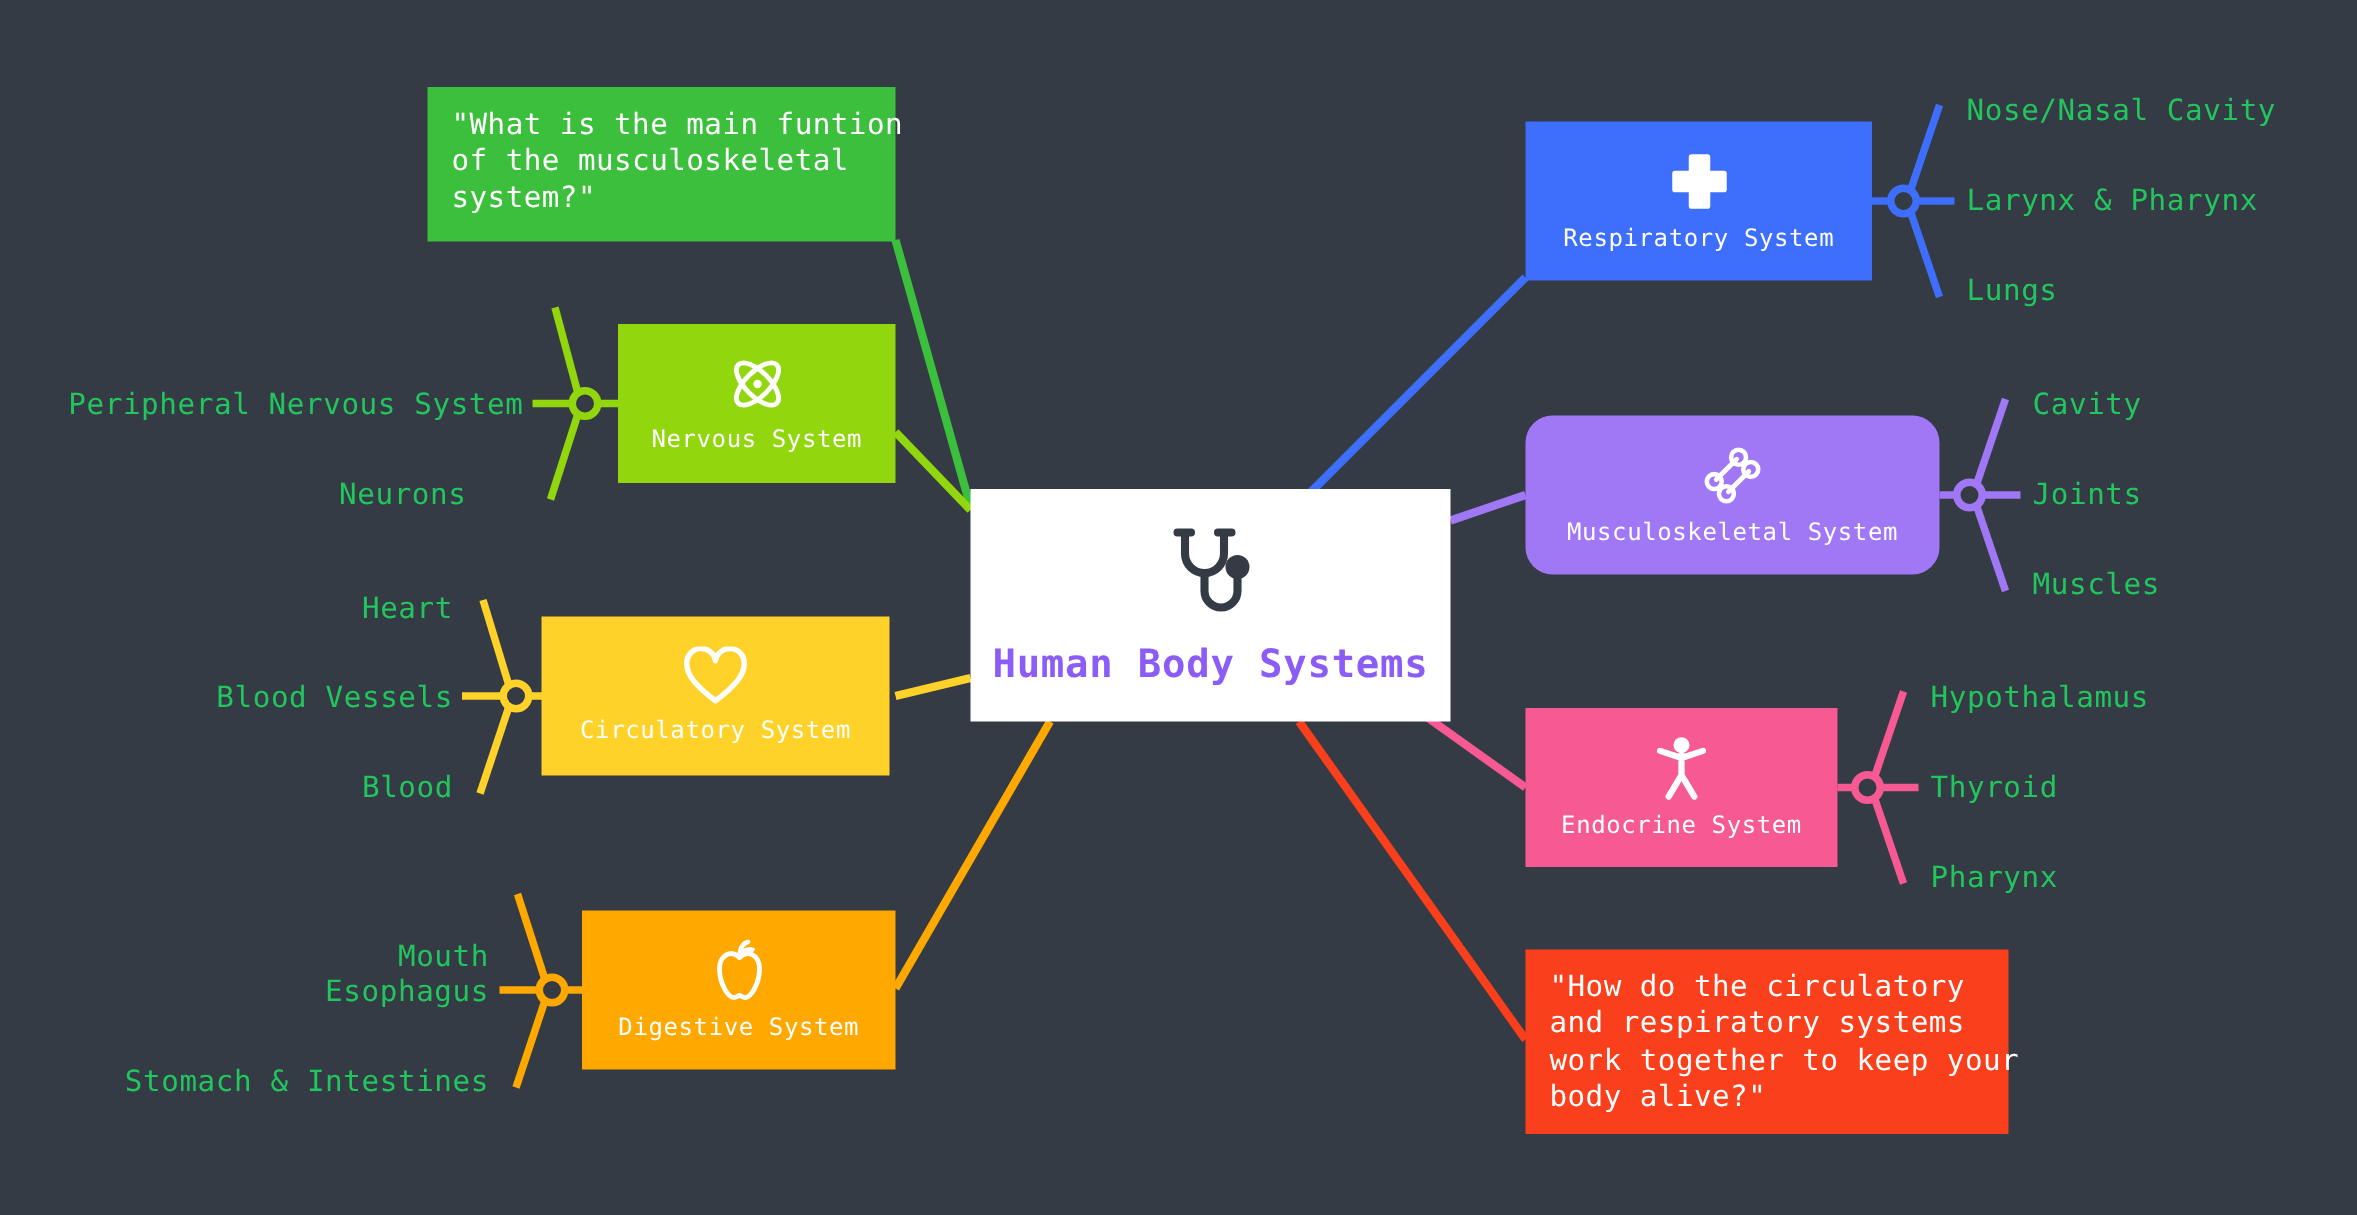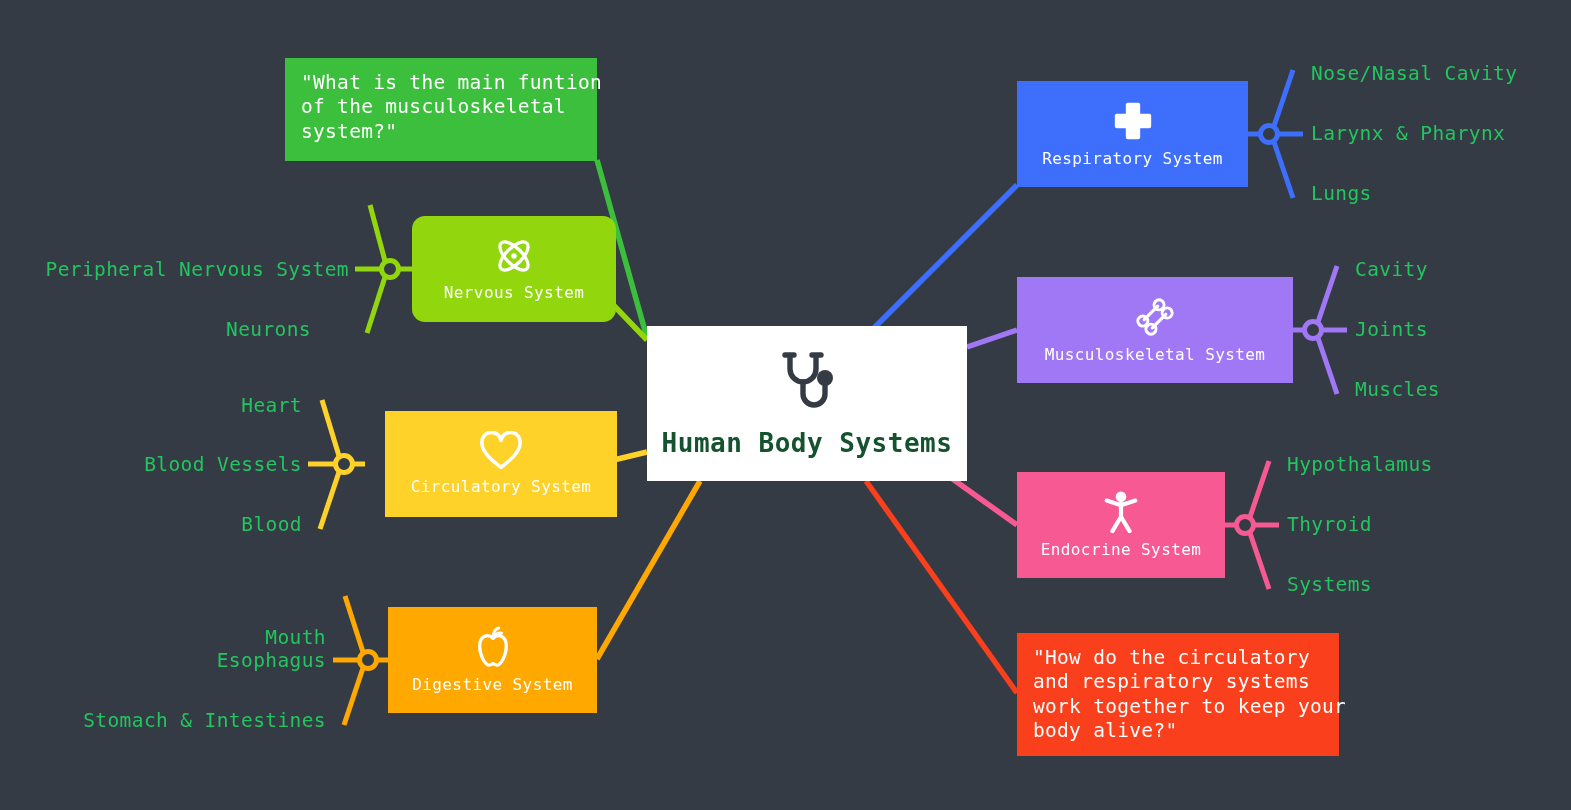--- a/index.html
+++ b/index.html
@@ -50,21 +50,21 @@
     top: 326px;
     width: 320px;
     height: 155px;
     background: #ffffff;
     display: flex;
     flex-direction: column;
     justify-content: center;
     align-items: center;
   }
   #root-node .node-label {
-    color: #14532d;
+    color: #8b5cf6;
     font-size: 26px;
     font-weight: bold;
     letter-spacing: 0.5px;
     margin-top: 10px;
   }
   
   .leaf-label {
     position: absolute;
     font-size: 19.5px;
     color: #22c55e;
@@ -152,34 +152,34 @@
       <svg width="58" height="62" viewBox="0 0 58 62" fill="none">
         <path d="M12 6 v13 a13 13 0 0 0 26 0 V6" stroke="#343b44" stroke-width="5.4" stroke-linecap="round" fill="none"></path>
         <path d="M7 5 h9 M34 5 h9" stroke="#343b44" stroke-width="5.4" stroke-linecap="round"></path>
         <path d="M25 32 v12 a11 11 0 0 0 22 0 v-8" stroke="#343b44" stroke-width="5.4" stroke-linecap="round" fill="none"></path>
         <circle cx="47" cy="28" r="8" fill="#343b44"></circle>
       </svg>
     </span>
     <span class="node-label">Human Body Systems</span>
   </div>
 
-  <div class="node-box" style="left:412px; top:216px; width:204px; height:106px; background:#92d60d;border-radius:13px;">
+  <div class="node-box" style="left:412px; top:216px; width:185px; height:106px; background:#92d60d;">
     <span class="node-icon">
       <svg width="42" height="42" viewBox="0 0 44 44" fill="none">
         <ellipse cx="22" cy="22" rx="19" ry="8.5" stroke="#ffffff" stroke-width="3.4" transform="rotate(45 22 22)"></ellipse>
         <ellipse cx="22" cy="22" rx="19" ry="8.5" stroke="#ffffff" stroke-width="3.4" transform="rotate(-45 22 22)"></ellipse>
         <circle cx="22" cy="22" r="2.9" fill="#ffffff"></circle>
       </svg>
     </span>
     <span class="node-label">Nervous System</span>
   </div>
   <div class="leaf-label left" style="right:1222px; top:258px;">Peripheral Nervous System</div>
   <div class="leaf-label left" style="right:1260px; top:318px;">Neurons</div>
 
-  <div class="node-box" style="left:385px; top:411px; width:232px; height:106px; background:#ffd229;">
+  <div class="node-box" style="left:361px; top:411px; width:232px; height:106px; background:#ffd229;">
     <span class="node-icon">
       <svg width="44" height="40" viewBox="0 0 46 42" fill="none">
         <path d="M23 38 C 8 27 3 19 3 13 A 10 10 0 0 1 23 10 A 10 10 0 0 1 43 13 C 43 19 38 27 23 38 Z" stroke="#ffffff" stroke-width="3.8" fill="none" stroke-linejoin="round"></path>
       </svg>
     </span>
     <span class="node-label">Circulatory System</span>
   </div>
   <div class="leaf-label left" style="right:1269px; top:394px;">Heart</div>
   <div class="leaf-label left" style="right:1269px; top:453px;">Blood Vessels</div>
   <div class="leaf-label left" style="right:1269px; top:513px;">Blood</div>
@@ -203,21 +203,21 @@
       <svg width="44" height="44" viewBox="0 0 46 46" fill="none">
         <path d="M17.5 4 h11 a2 2 0 0 1 2 2 v9.5 h9.5 a2 2 0 0 1 2 2 v11 a2 2 0 0 1 -2 2 h-9.5 v9.5 a2 2 0 0 1 -2 2 h-11 a2 2 0 0 1 -2 -2 v-9.5 h-9.5 a2 2 0 0 1 -2 -2 v-11 a2 2 0 0 1 2 -2 h9.5 v-9.5 a2 2 0 0 1 2 -2 z" fill="#ffffff"></path>
       </svg>
     </span>
     <span class="node-label">Respiratory System</span>
   </div>
   <div class="leaf-label right" style="left:1311px; top:62px;">Nose/Nasal Cavity</div>
   <div class="leaf-label right" style="left:1311px; top:122px;">Larynx &amp; Pharynx</div>
   <div class="leaf-label right" style="left:1311px; top:182px;">Lungs</div>
 
-  <div class="node-box" style="left:1017px; top:277px; width:276px; height:106px; background:#a077f5;">
+  <div class="node-box" style="left:1017px; top:277px; width:276px; height:106px; background:#a077f5;border-radius:18px;">
     <span class="node-icon">
       <svg width="44" height="44" viewBox="0 0 46 46" fill="none">
         <g transform="rotate(-45 23 23)">
           <path d="M13 17 h20 M13 29 h20" stroke="#ffffff" stroke-width="3.4" stroke-linecap="round"></path>
           <circle cx="11" cy="17" r="5.2" stroke="#ffffff" stroke-width="3.2" fill="none"></circle>
           <circle cx="11" cy="29" r="5.2" stroke="#ffffff" stroke-width="3.2" fill="none"></circle>
           <circle cx="35" cy="17" r="5.2" stroke="#ffffff" stroke-width="3.2" fill="none"></circle>
           <circle cx="35" cy="29" r="5.2" stroke="#ffffff" stroke-width="3.2" fill="none"></circle>
         </g>
       </svg>
@@ -232,21 +232,21 @@
     <span class="node-icon">
       <svg width="40" height="44" viewBox="0 0 42 46" fill="none">
         <circle cx="21" cy="7" r="5.6" fill="#ffffff"></circle>
         <path d="M21 14 L 21 29 M21 16 L 6 11 M21 16 L 36 11 M21 28 L 12 43 M21 28 L 30 43" stroke="#ffffff" stroke-width="4.4" stroke-linecap="round" fill="none"></path>
       </svg>
     </span>
     <span class="node-label">Endocrine System</span>
   </div>
   <div class="leaf-label right" style="left:1287px; top:453px;">Hypothalamus</div>
   <div class="leaf-label right" style="left:1287px; top:513px;">Thyroid</div>
-  <div class="leaf-label right" style="left:1287px; top:573px;">Systems</div>
+  <div class="leaf-label right" style="left:1287px; top:573px;">Pharynx</div>
 
   <div class="note-box" style="left:285px; top:58px; width:312px; height:103px; background:#3cbf3c;">"What is the main funtion
 of the musculoskeletal
 system?"</div>
 
   <div class="note-box" style="left:1017px; top:633px; width:322px; height:123px; background:#f93f1b;">"How do the circulatory
 and respiratory systems
 work together to keep your
 body alive?"</div>
 

